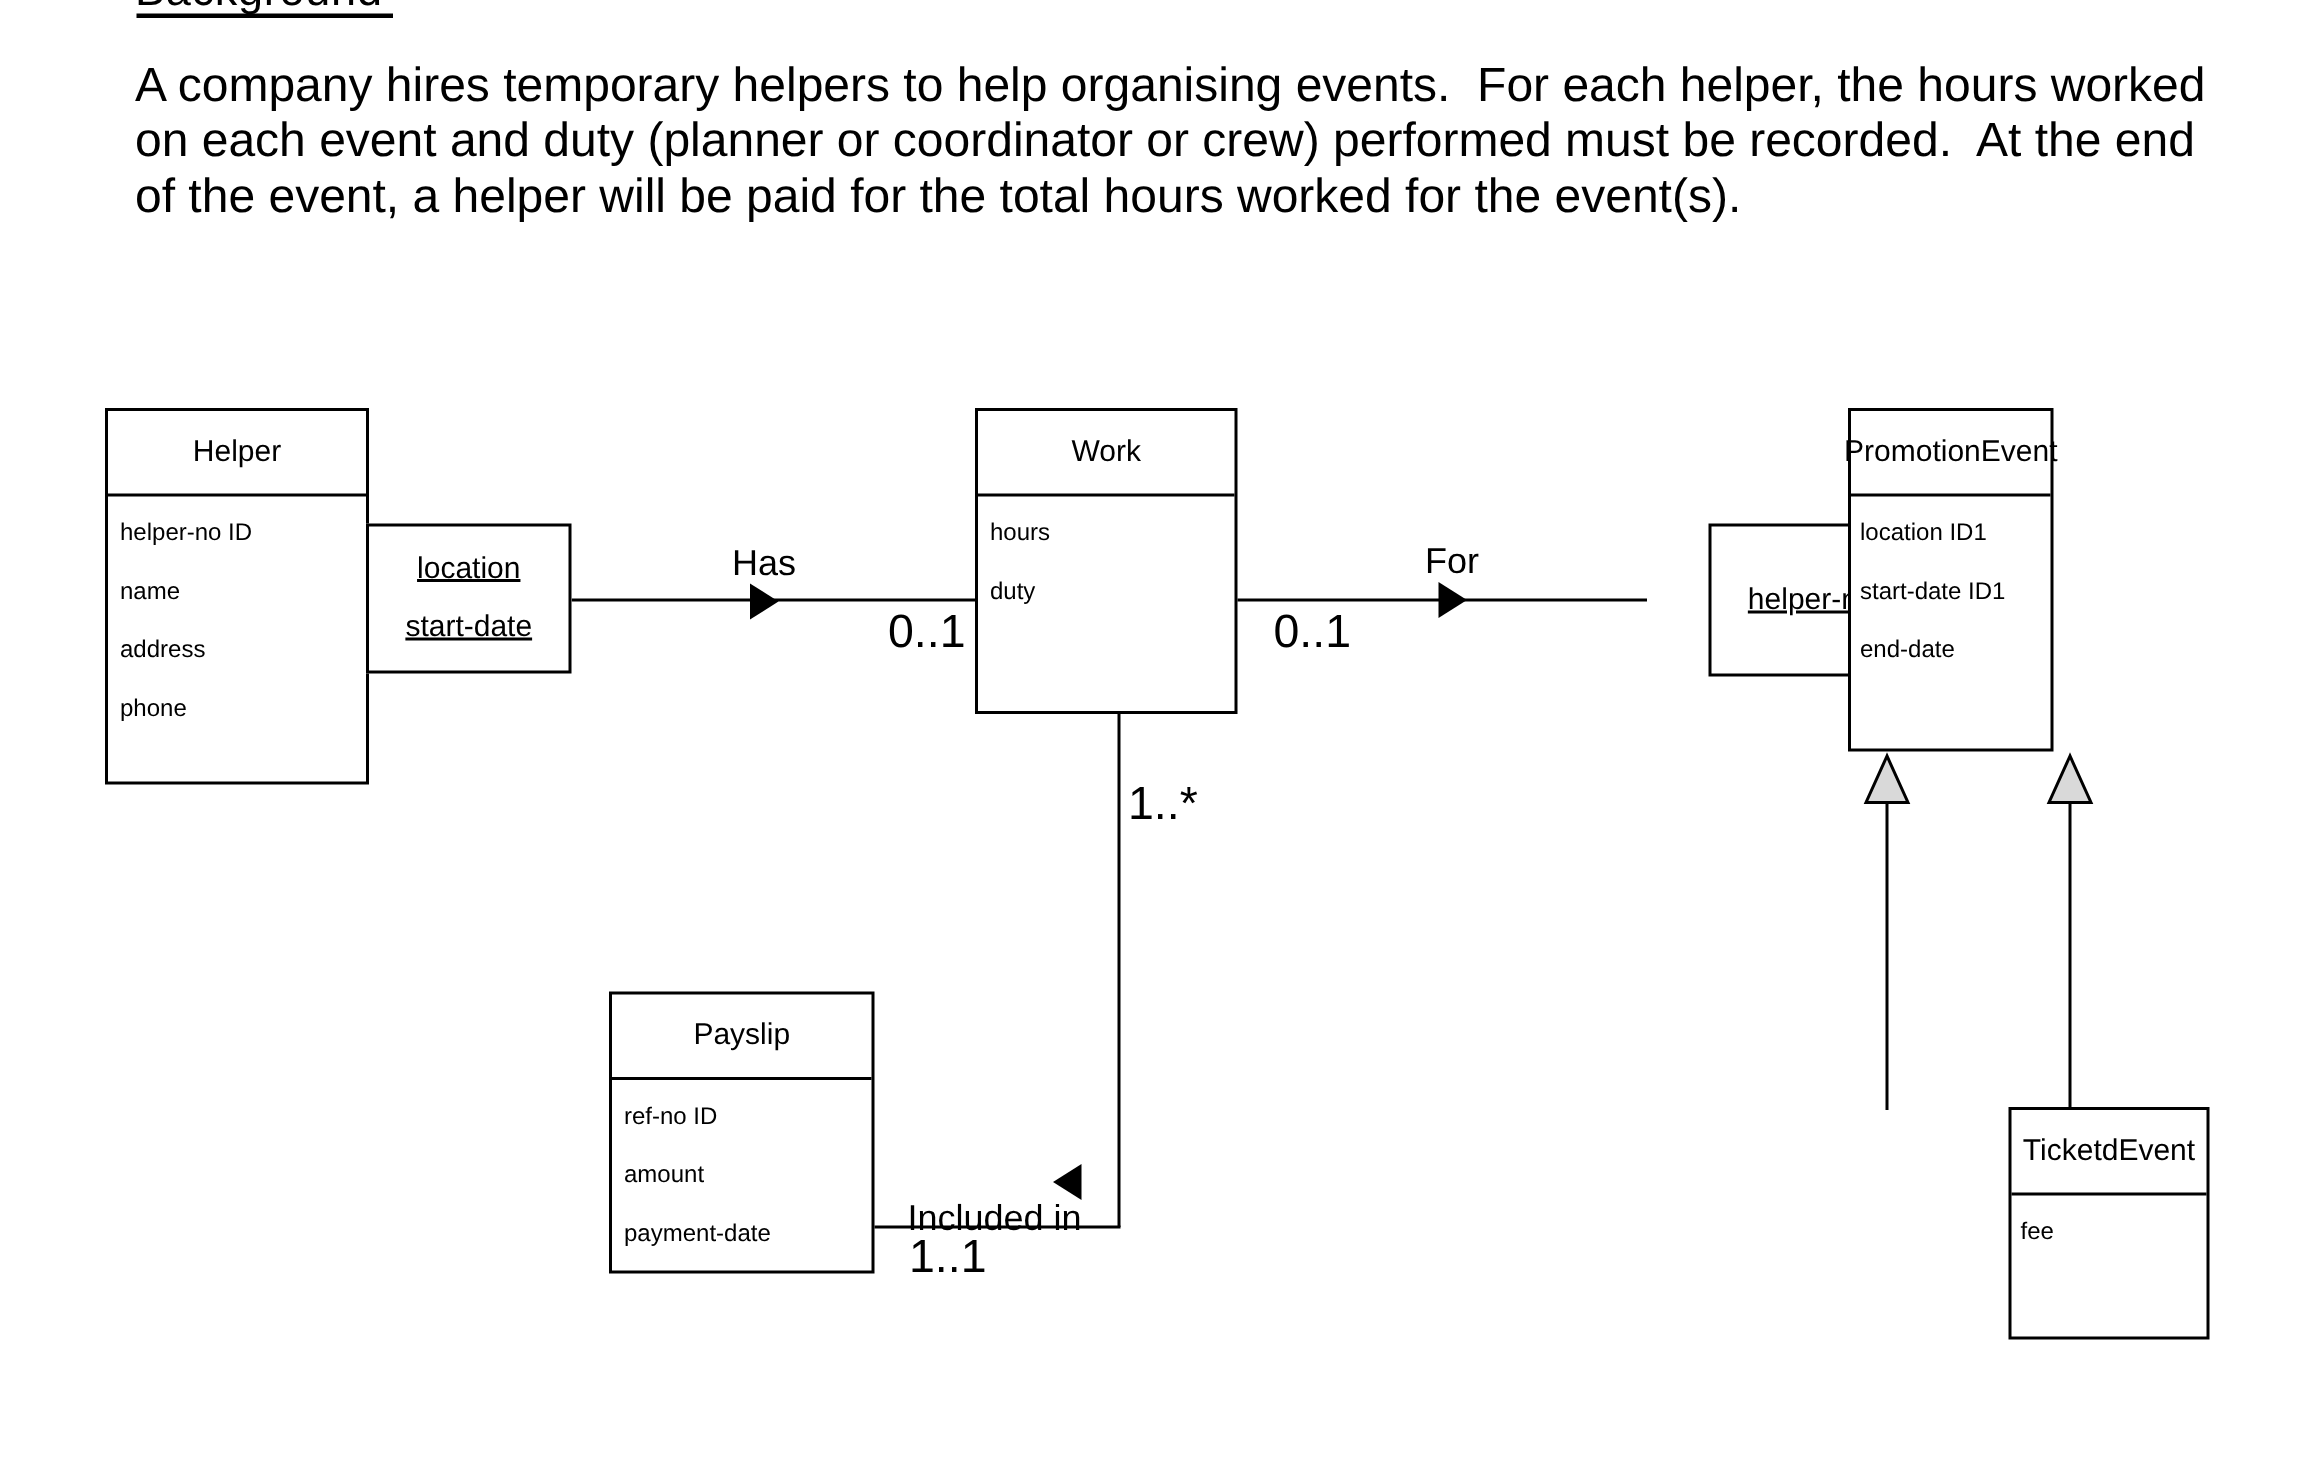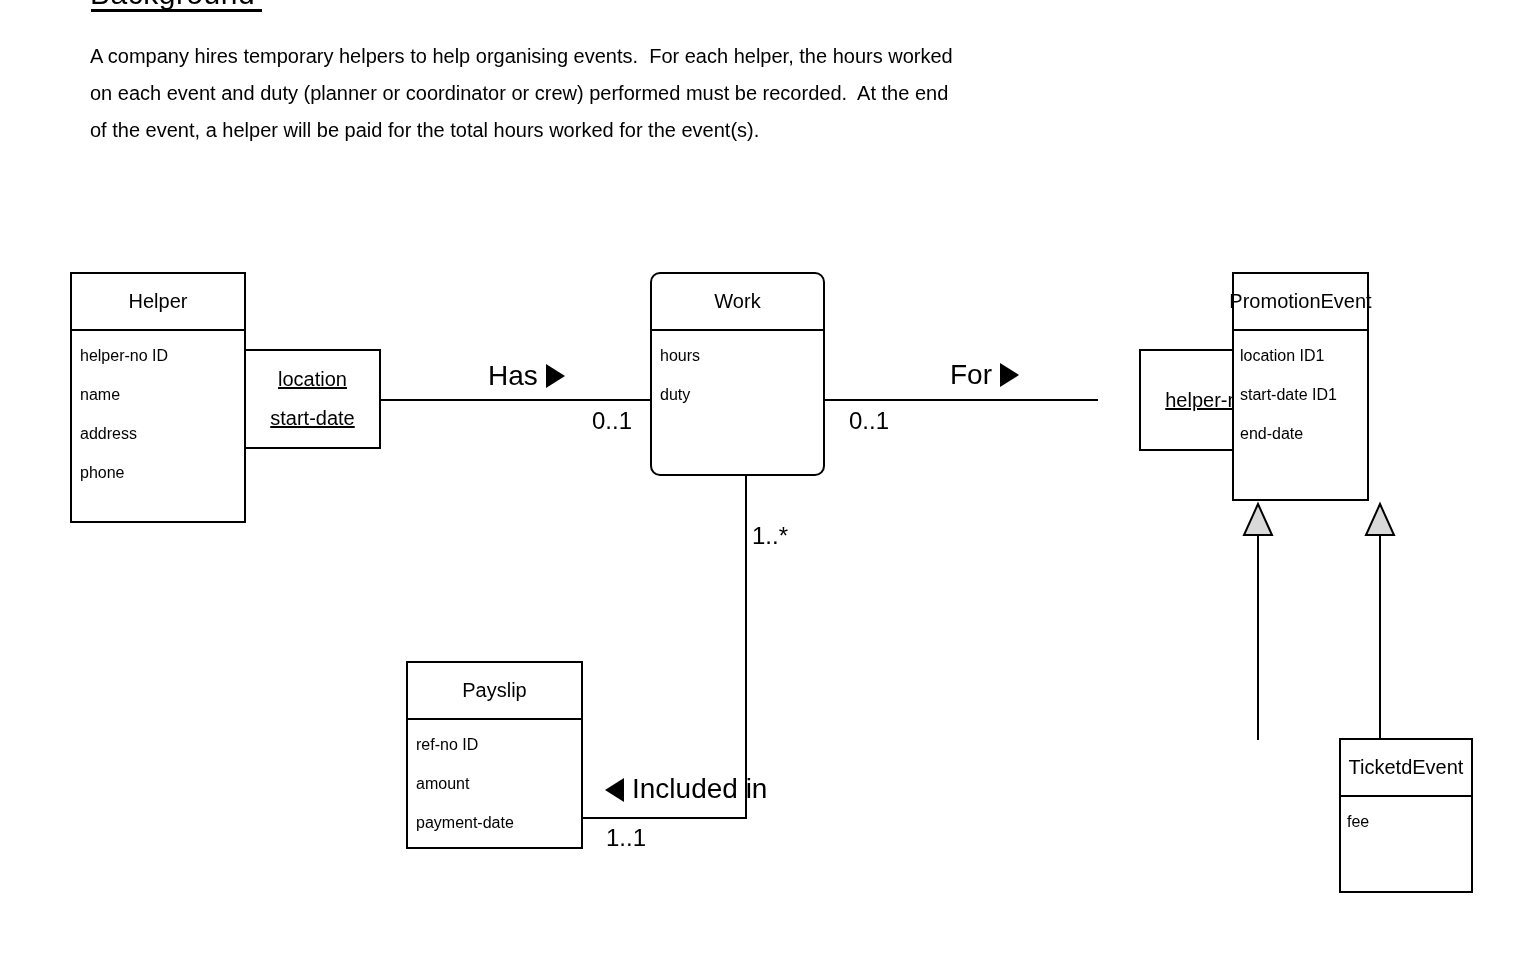--- a/index.html
+++ b/index.html
@@ -18,21 +18,21 @@
     position: absolute; left: 90px; top: -23px;
     font-size: 30px; line-height: 34px; letter-spacing: 0.5px;
     white-space: pre;
   }
   .heading-underline {
     position: absolute; left: 91px; top: 9px;
     width: 171px; height: 3px; background: #000;
   }
   .paragraph {
     position: absolute; left: 90px; top: 38px;
-    font-size: 20px; line-height: 37px;
+    font-size: 32px; line-height: 37px;
   }
   .para-line { white-space: pre; }
 
   
   .uml-class {
     position: absolute;
     background: #fff;
     border: 2.5px solid #000;
     box-sizing: border-box;
   }
@@ -66,27 +66,28 @@
     position: absolute; left: 0; top: 0;
     pointer-events: none;
   }
   svg.overlay line { stroke: #000; stroke-width: 2; }
   svg.overlay polygon { fill: #d9d9d9; stroke: #000; stroke-width: 2; }
 
   
   .assoc-label {
     position: absolute;
     display: flex; align-items: center;
-    font-size: 28px; line-height: 26px;
-    white-space: pre;
+    font-size: 24px; line-height: 26px;
+    white-space: pre;
+    flex-direction: column;
   }
   .assoc-label .gap { width: 8px; }
   .mult {
     position: absolute;
-    font-size: 24px; line-height: 26px;
+    font-size: 31px; line-height: 26px;
     white-space: pre;
   }
   .arrow-right {
     width: 0; height: 0;
     border-top: 12px solid transparent;
     border-bottom: 12px solid transparent;
     border-left: 19px solid #000;
   }
   .arrow-left {
     width: 0; height: 0;
@@ -128,21 +129,21 @@
       <div class="uml-attr">address</div>
       <div class="uml-attr">phone</div>
     </div>
   </div>
 
   <div class="assoc-class" style="left:244px; top:349px; width:137px; height:100px;">
     <div>location</div>
     <div>start-date</div>
   </div>
 
-  <div class="uml-class" style="left:650px; top:272px; width:175px; height:204px;border-radius:10px;">
+  <div class="uml-class" style="left:650px; top:272px; width:175px; height:204px;">
     <div class="uml-title">Work</div>
     <div class="uml-attrs">
       <div class="uml-attr">hours</div>
       <div class="uml-attr">duty</div>
     </div>
   </div>
 
   <div class="assoc-class" style="left:1097px; top:349px; width:137px; height:102px;margin-left:42px;">
     <div>helper-no</div>
   </div>

